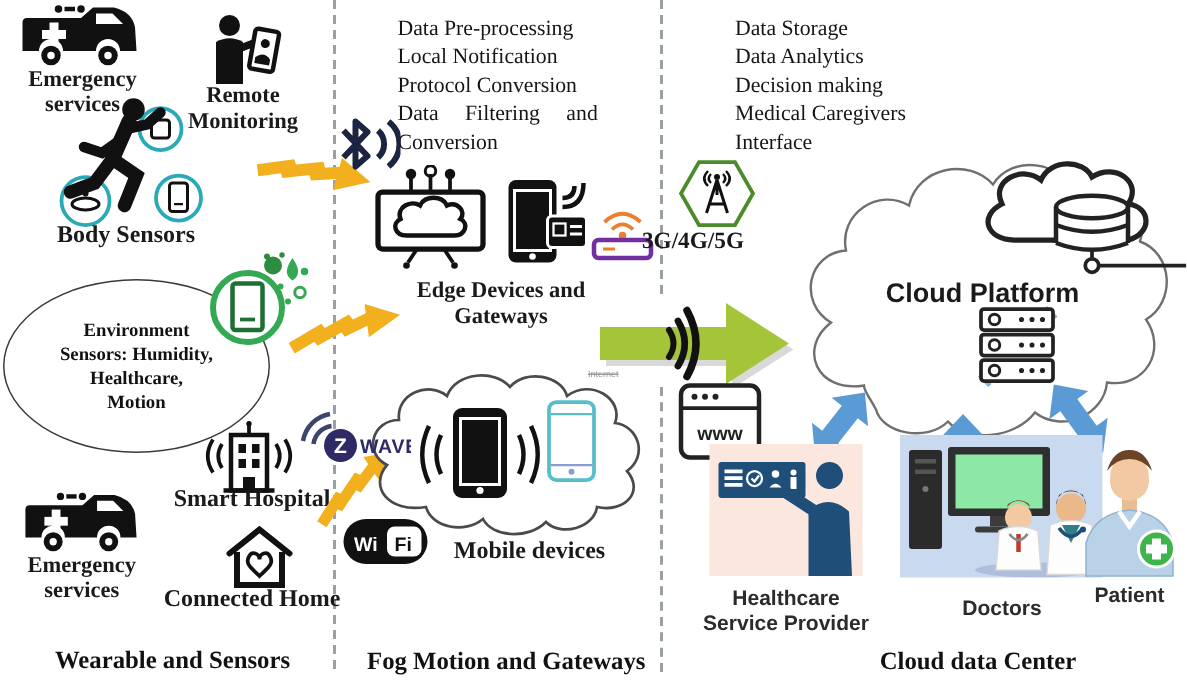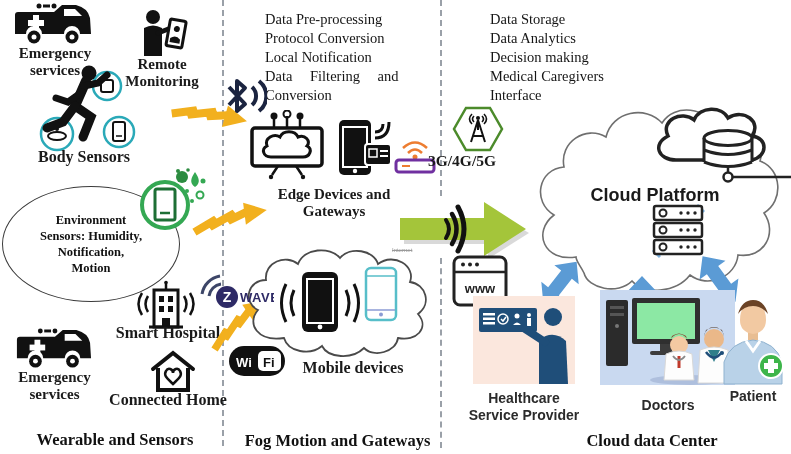--- a/index.html
+++ b/index.html
@@ -82,21 +82,21 @@
       <path d="M40 44 L56 55 L48 75" stroke="#111" stroke-width="9" stroke-linecap="round" fill="none"></path>
       <path d="M40 44 L28 60 L12 66" stroke="#111" stroke-width="9" stroke-linecap="round" fill="none"></path>
     </svg>
   </div>
   <div class="abs lbl" style="left:18px;top:148px;width:132px;font-size:16px;">Body Sensors</div>
 
   <div class="abs ellipse" style="left:2px;top:186px;width:176px;height:114px;">
     <div class="etext">
       <div>Environment</div>
       <div>Sensors: Humidity,</div>
-      <div>Notification,</div>
+      <div>Healthcare,</div>
       <div>Motion</div>
     </div>
   </div>
 
   <div class="abs" style="left:138px;top:166px;">
     <svg width="68" height="68" viewBox="0 0 68 68">
       <circle cx="27" cy="39" r="23" fill="#fff" stroke="#34A853" stroke-width="4"></circle>
       <rect x="17" y="23" width="20" height="31" rx="2" fill="#fff" stroke="#1d6f35" stroke-width="3"></rect>
       <line x1="22" y1="47" x2="32" y2="47" stroke="#1d6f35" stroke-width="2.5"></line>
       <circle cx="44" cy="11" r="6" fill="#2c8c40"></circle>
@@ -174,22 +174,22 @@
   </div>
   <div class="abs" style="left:203px;top:304px;transform:rotate(-24deg);">
     <svg width="74" height="46" viewBox="0 0 80 46">
       <polyline points="5,34 26,20 20,28 44,13 38,21 56,11" fill="none" stroke="#F2B01E" stroke-width="8"></polyline>
       <polygon points="52,2 76,8 56,24" fill="#F2B01E"></polygon>
     </svg>
   </div>
 
   <div class="abs fnlist" style="left:265px;top:10px;width:175px;">
     <div>Data Pre-processing</div>
+    <div>Local Notification</div>
     <div>Protocol Conversion</div>
-    <div>Local Notification</div>
     <div class="gap">Data Filtering and</div>
     <div>Conversion</div>
   </div>
 
   <div class="abs" style="left:221px;top:74px;">
     <svg width="46" height="44" viewBox="0 0 46 44">
       <path d="M8 13 L24 30 L16 37 L16 7 L24 14 L8 31" stroke="#1b2440" stroke-width="4" fill="none" stroke-linejoin="round"></path>
       <path d="M31 13 A12 12 0 0 1 31 31" stroke="#1b2440" stroke-width="4" fill="none"></path>
       <path d="M38 7 A19 19 0 0 1 38 37" stroke="#1b2440" stroke-width="4" fill="none"></path>
     </svg>

